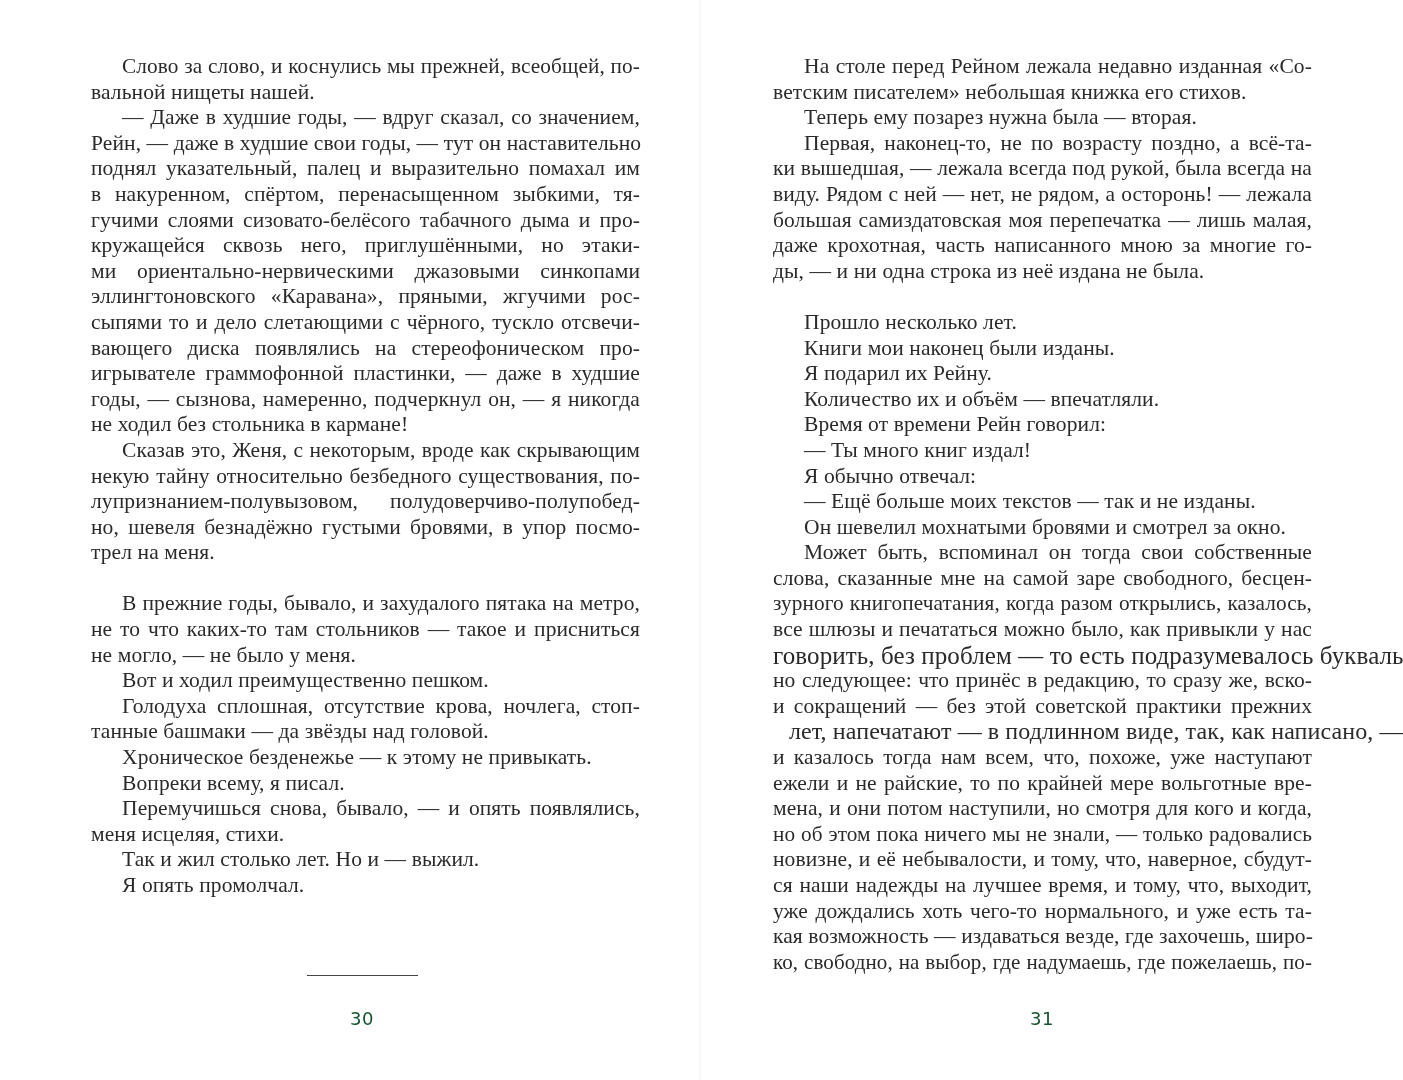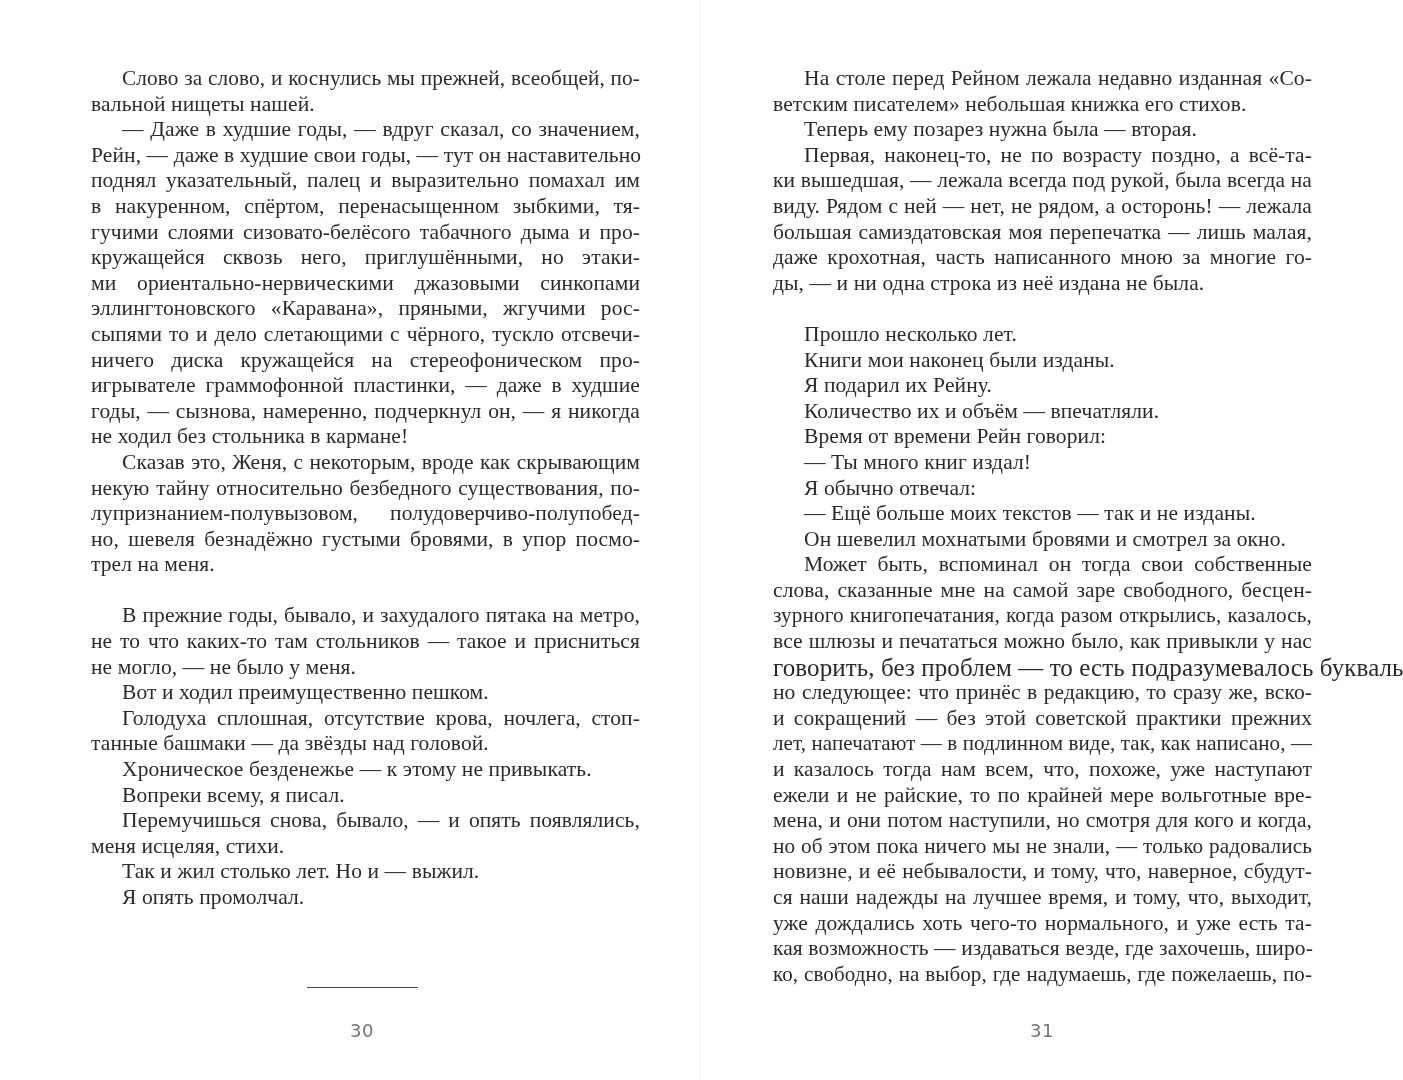--- a/index.html
+++ b/index.html
@@ -10,21 +10,21 @@
   body {
     width: 1403px;
     height: 1080px;
     position: relative;
     overflow: hidden;
     font-family: "Liberation Serif", "DejaVu Serif", serif;
     color: #2a2a2a;
   }
   .page {
     position: absolute;
-    top: 12px;
+    top: 0;
     height: 943px;
   }
   .page-left { left: 0; width: 700px; }
   .page-right { left: 700px; width: 703px; }
 
   .column {
     position: absolute;
     top: 54px;
   }
   .page-left .column { left: 91px; width: 549px; }
@@ -52,21 +52,21 @@
     top: 975px;
     width: 111px;
     height: 1px;
     background: #444;
   }
   .folio {
     position: absolute;
     top: 1008px;
     font-size: 18px;
     font-family: "DejaVu Sans", sans-serif;
-    color: #737373;
+    color: #14532d;
     letter-spacing: 0.5px;
   }
   .page-left .folio { left: 350px; }
   .page-right .folio { left: 330px; }
   .gutter {
     position: absolute;
     left: 699px;
     top: 0;
     width: 2px;
     height: 1080px;
@@ -82,21 +82,21 @@
       <span class="line last">вальной нищеты нашей.</span>
       <span class="line indent">— Даже в худшие годы, — вдруг сказал, со значением,</span>
       <span class="line">Рейн, — даже в худшие свои годы, — тут он наставительно</span>
       <span class="line">поднял указательный, палец и выразительно помахал им</span>
       <span class="line">в накуренном, спёртом, перенасыщенном зыбкими, тя-</span>
       <span class="line">гучими слоями сизовато-белёсого табачного дыма и про-</span>
       <span class="line">кружащейся сквозь него, приглушёнными, но этаки-</span>
       <span class="line">ми ориентально-нервическими джазовыми синкопами</span>
       <span class="line">эллингтоновского «Каравана», пряными, жгучими рос-</span>
       <span class="line">сыпями то и дело слетающими с чёрного, тускло отсвечи-</span>
-      <span class="line">ничего диска кружащейся на стереофоническом про-</span>
+      <span class="line">вающего диска появлялись на стереофоническом про-</span>
       <span class="line">игрывателе граммофонной пластинки, — даже в худшие</span>
       <span class="line">годы, — сызнова, намеренно, подчеркнул он, — я никогда</span>
       <span class="line last">не ходил без стольника в кармане!</span>
       <span class="line indent">Сказав это, Женя, с некоторым, вроде как скрывающим</span>
       <span class="line">некую тайну относительно безбедного существования, по-</span>
       <span class="line">лупризнанием-полувызовом,    полудоверчиво-полупобед-</span>
       <span class="line">но, шевеля безнадёжно густыми бровями, в упор посмо-</span>
       <span class="line last">трел на меня.</span>
       <span class="line gap"></span>
       <span class="line indent">В прежние годы, бывало, и захудалого пятака на метро,</span>
@@ -139,21 +139,21 @@
       <span class="line inset">Я обычно отвечал:</span>
       <span class="line inset">— Ещё больше моих текстов — так и не изданы.</span>
       <span class="line inset">Он шевелил мохнатыми бровями и смотрел за окно.</span>
       <span class="line indent">Может быть, вспоминал он тогда свои собственные</span>
       <span class="line">слова, сказанные мне на самой заре свободного, бесцен-</span>
       <span class="line" style="font-size: 21.25px;">зурного книгопечатания, когда разом открылись, казалось,</span>
       <span class="line">все шлюзы и печататься можно было, как привыкли у нас</span>
       <span class="line" style="font-size: 25px;">говорить, без проблем — то есть подразумевалось букваль-</span>
       <span class="line">но следующее: что принёс в редакцию, то сразу же, вско-</span>
       <span class="line">и сокращений — без этой советской практики прежних</span>
-      <span class="line" style="font-size: 21px;">лет, напечатают — в подлинном виде, так, как написано, —</span>
+      <span class="line" style="font-size: 24px; margin-left: 16px;">лет, напечатают — в подлинном виде, так, как написано, —</span>
       <span class="line">и казалось тогда нам всем, что, похоже, уже наступают</span>
       <span class="line">ежели и не райские, то по крайней мере вольготные вре-</span>
       <span class="line">мена, и они потом наступили, но смотря для кого и когда,</span>
       <span class="line" style="font-size: 21.25px;">но об этом пока ничего мы не знали, — только радовались</span>
       <span class="line">новизне, и её небывалости, и тому, что, наверное, сбудут-</span>
       <span class="line">ся наши надежды на лучшее время, и тому, что, выходит,</span>
       <span class="line">уже дождались хоть чего-то нормального, и уже есть та-</span>
       <span class="line">кая возможность — издаваться везде, где захочешь, широ-</span>
       <span class="line" style="font-size: 21px;">ко, свободно, на выбор, где надумаешь, где пожелаешь, по-</span>
     </div>

